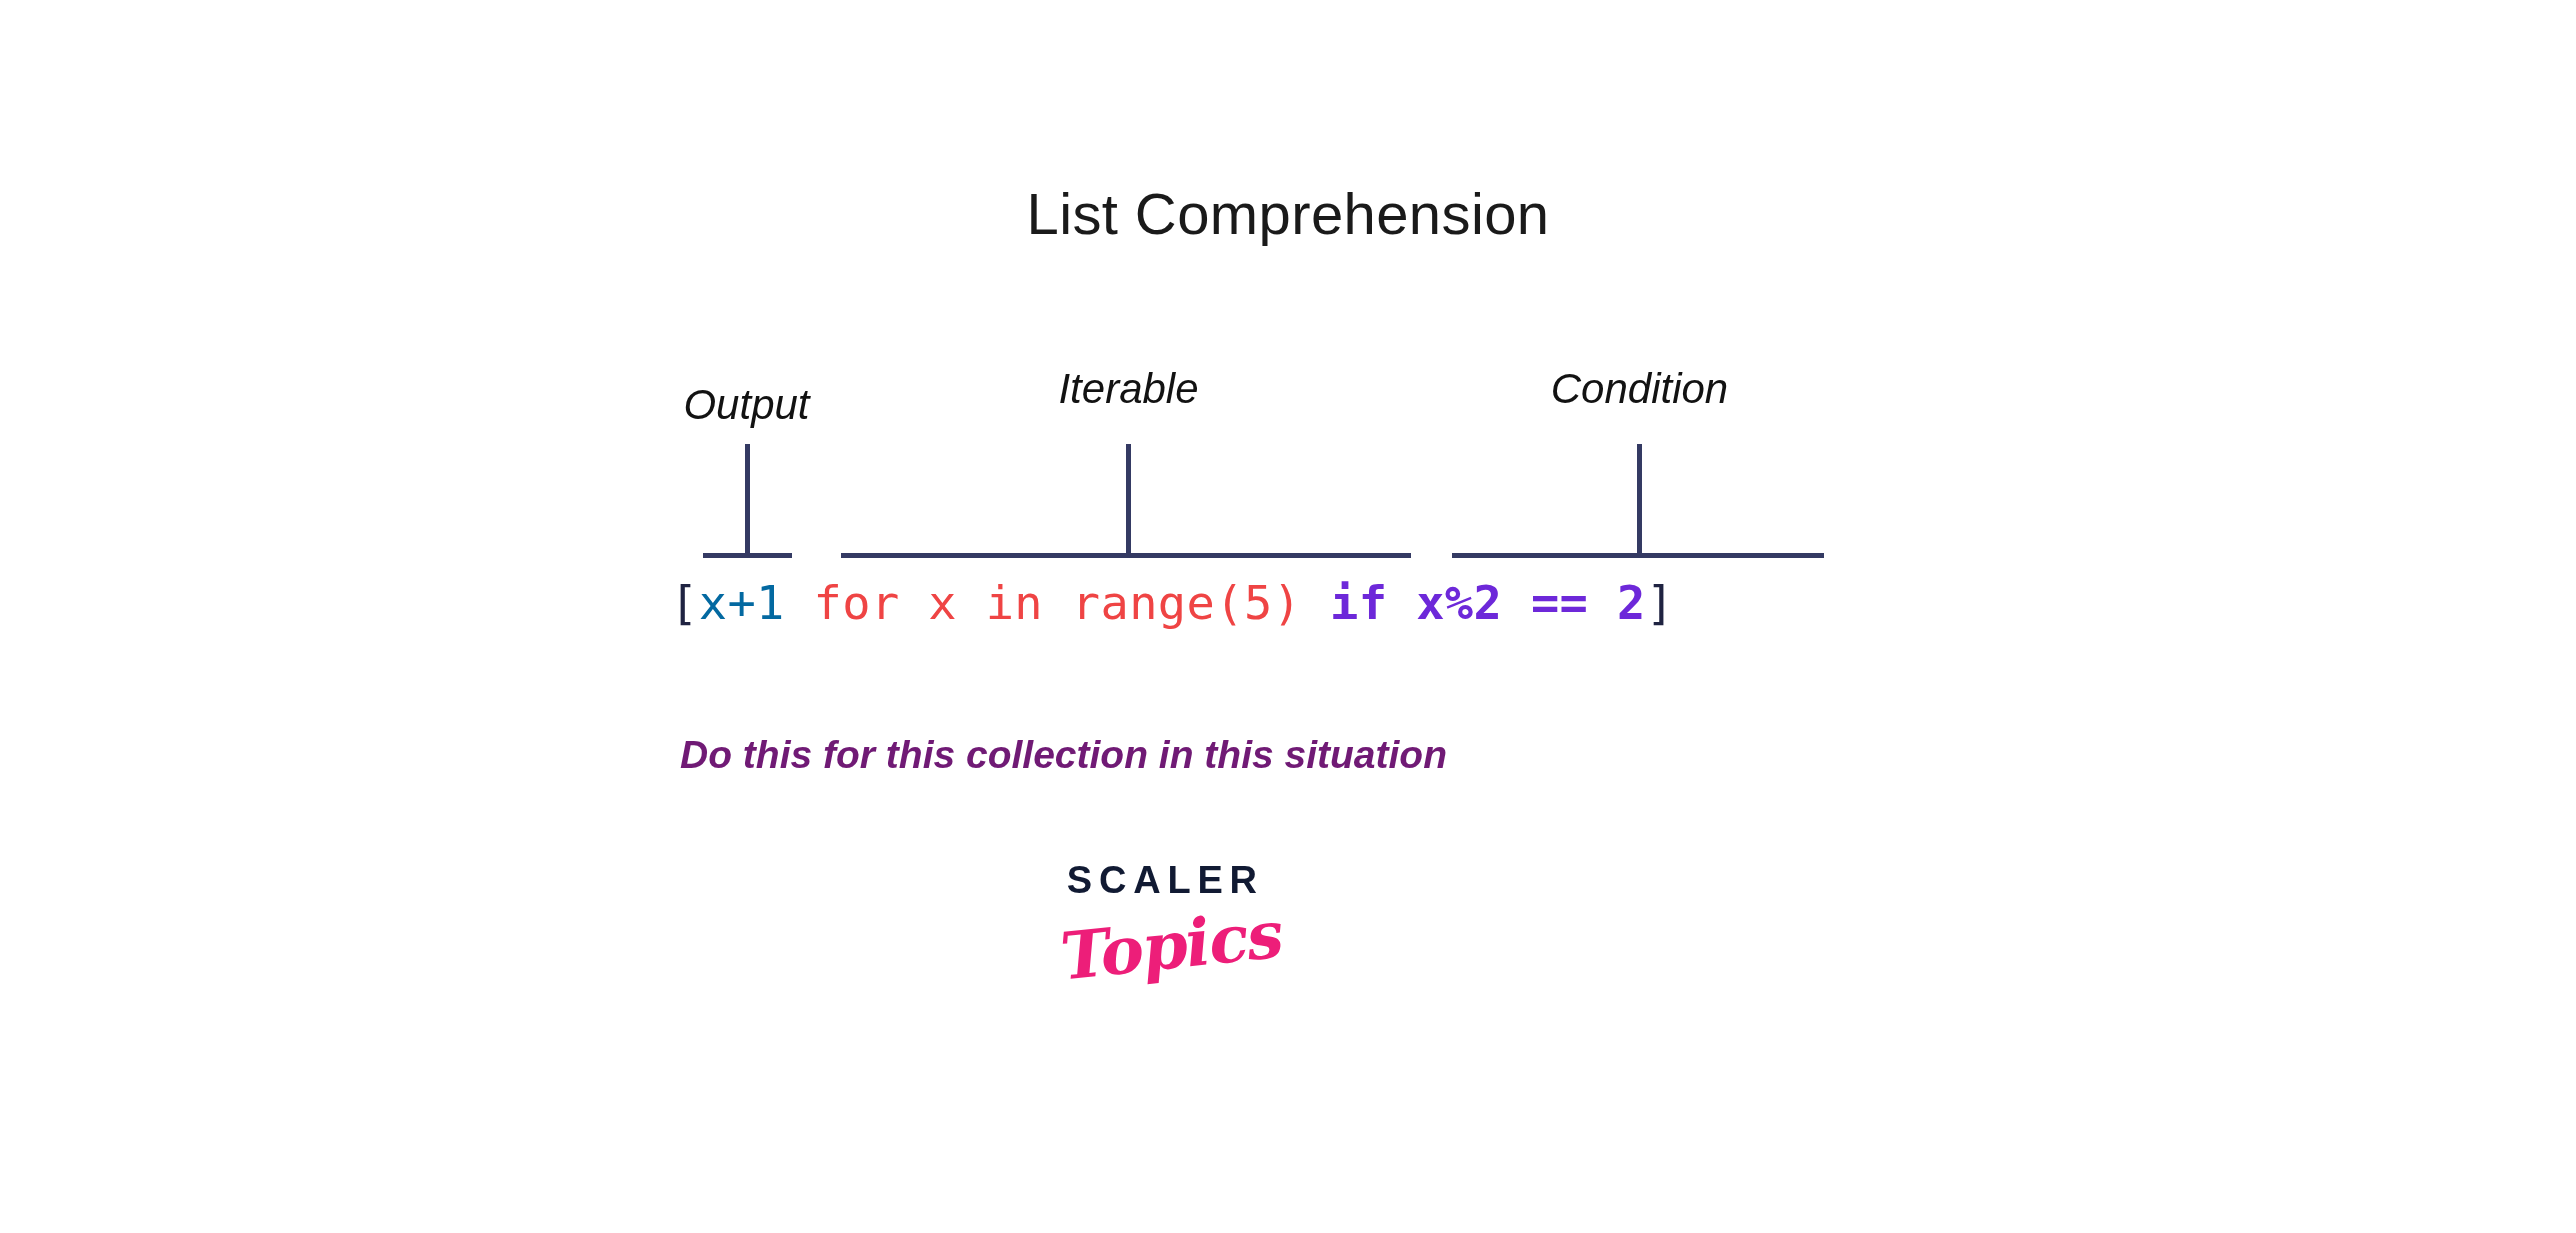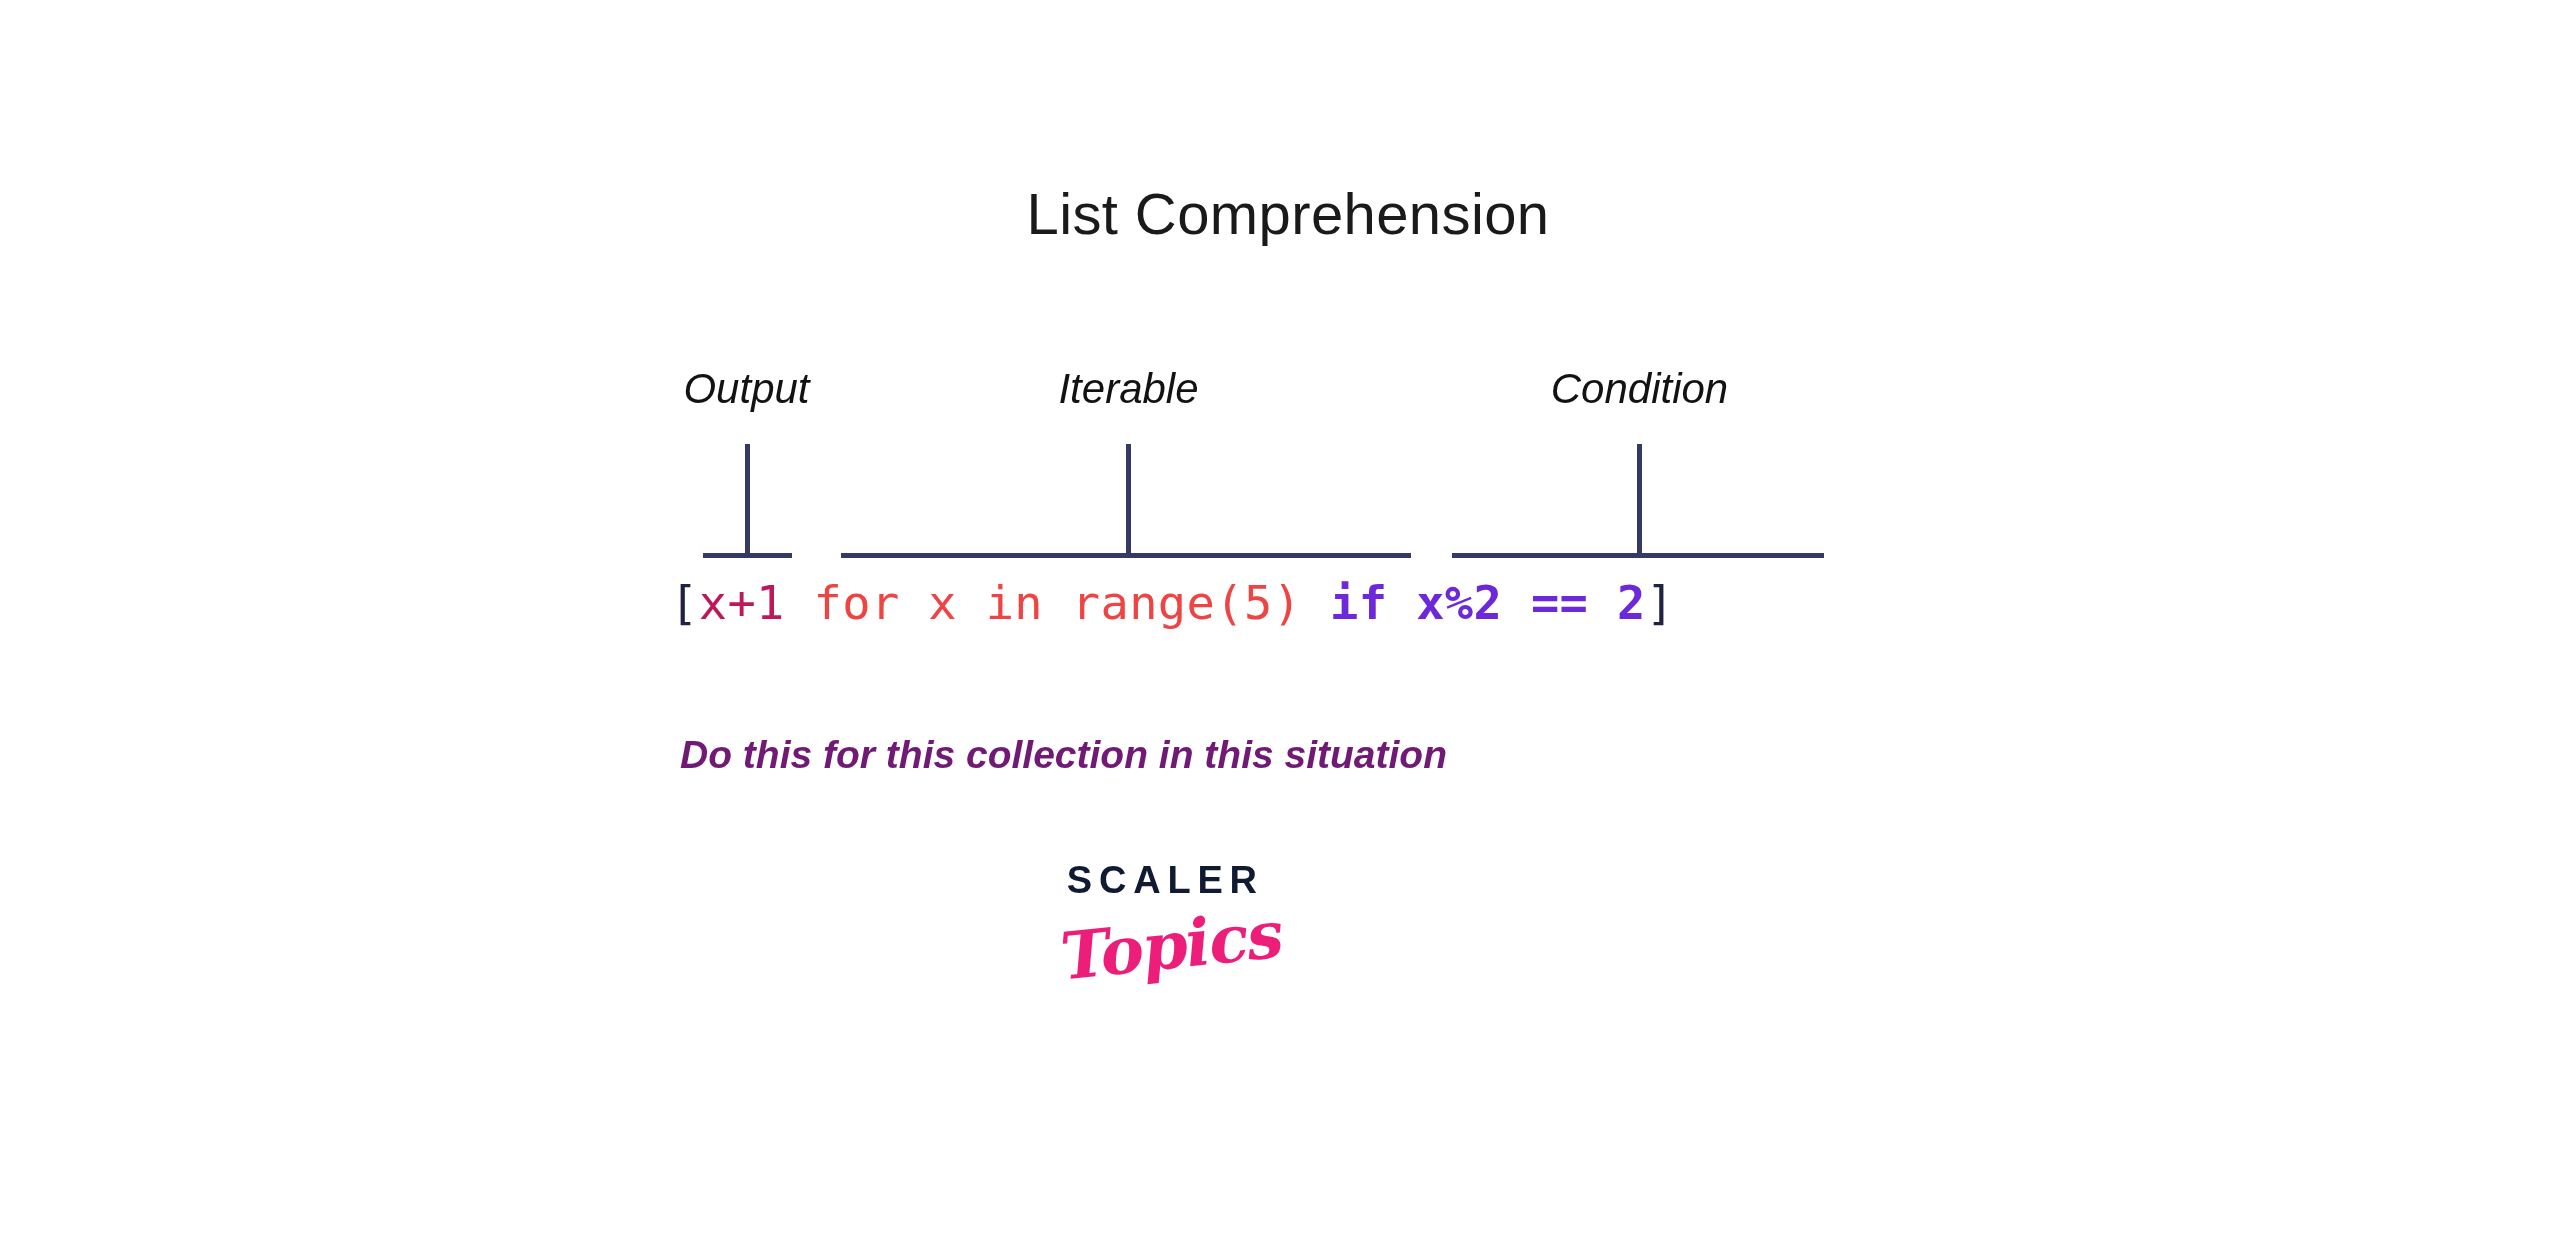--- a/index.html
+++ b/index.html
@@ -37,21 +37,21 @@
   .ann-label {
     position: absolute;
     font-family: "Liberation Sans", sans-serif;
     font-size: 42px;
     font-style: italic;
     font-weight: 400;
     color: #121212;
     white-space: nowrap;
     text-align: center;
   }
-  #label-output    { left: 576px;  top: 365px; width: 341px; }
+  #label-output    { left: 576px;  top: 381px; width: 341px; }
   #label-iterable  { left: 943px; top: 365px; width: 371px; }
   #label-condition { left: 1450px; top: 365px; width: 379px; }
 
   
   .leader-h {
     position: absolute;
     height: 5.3px;
     background: #343a63;
     top: 553px;
   }
@@ -75,21 +75,21 @@
     left: 670px;
     top: 579px;
     font-family: "DejaVu Sans Mono", monospace;
     font-size: 47px;
     font-weight: 400;
     letter-spacing: 0.4px;
     white-space: pre;
     line-height: 1;
   }
   .tok-bracket { color: #1f2341; }
-  .tok-output  { color: #be185d; }
+  .tok-output  { color: #0369a1; }
   .tok-iter    { color: #ef4444; }
   .tok-cond    { color: #6d28d9; font-weight: bold; }
 
   
   #caption {
     position: absolute;
     left: 680px;
     top: 733px;
     font-family: "Liberation Sans", sans-serif;
     font-size: 39px;

